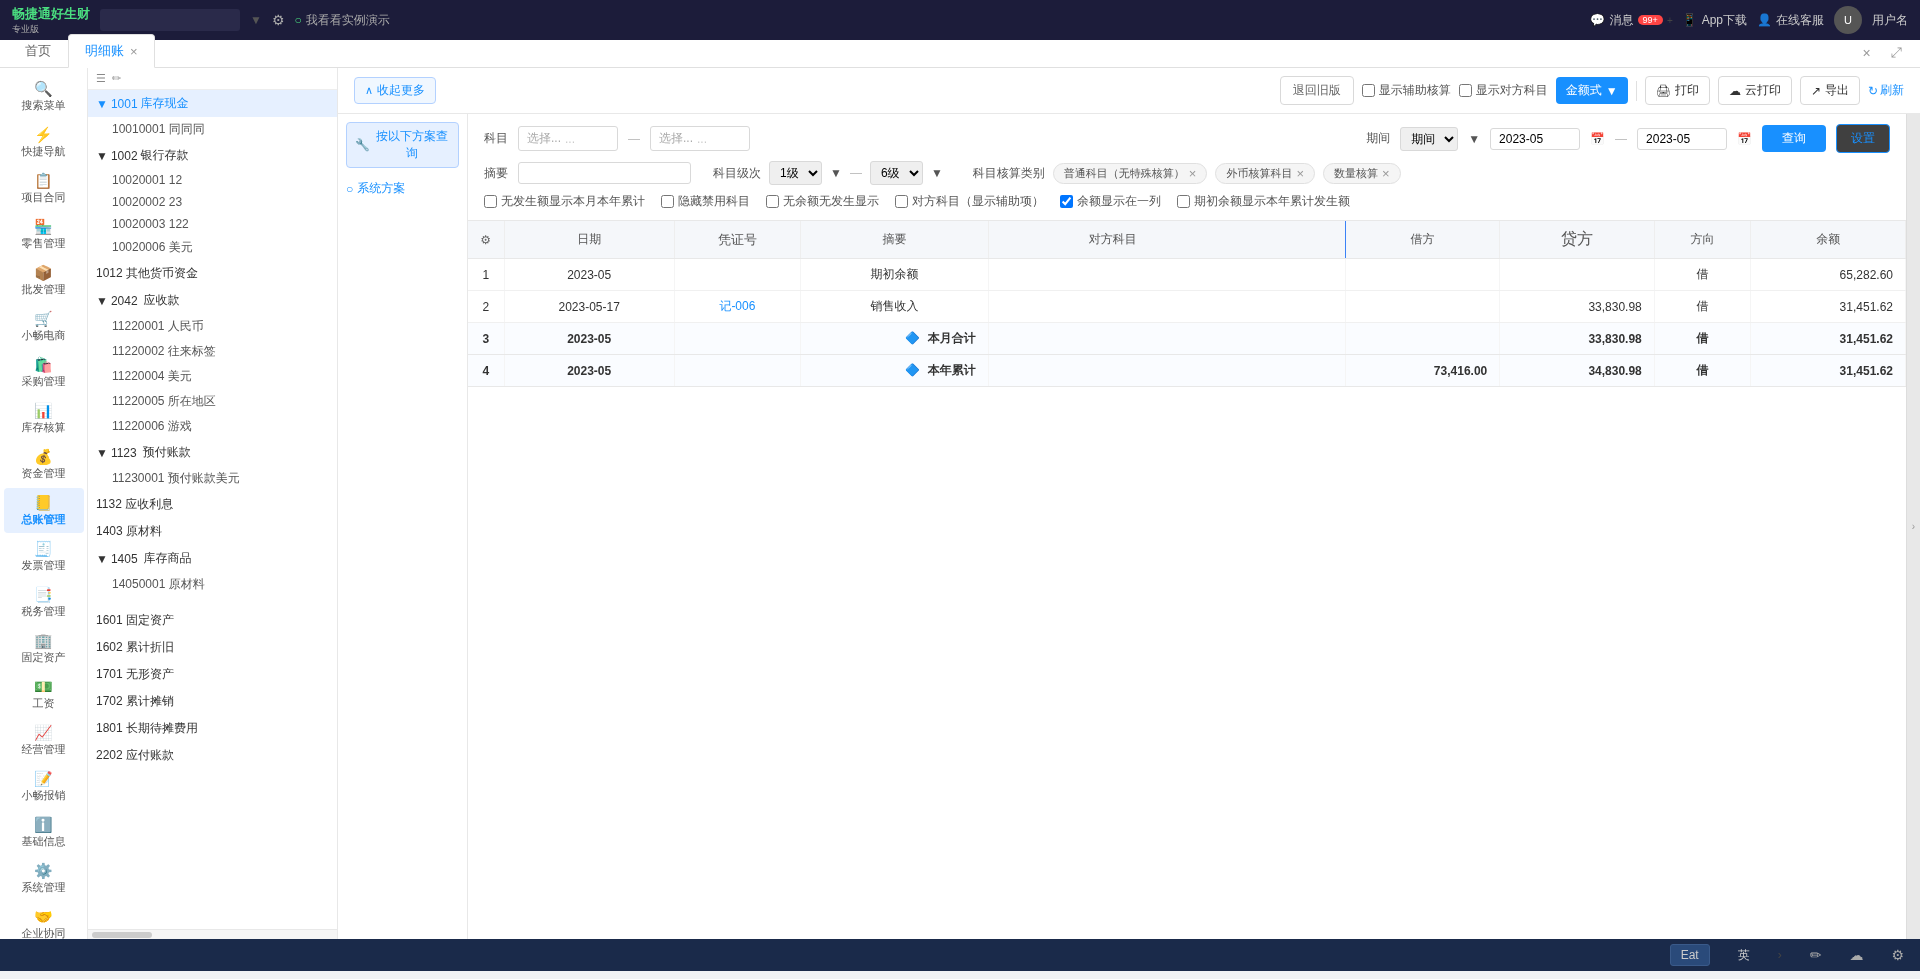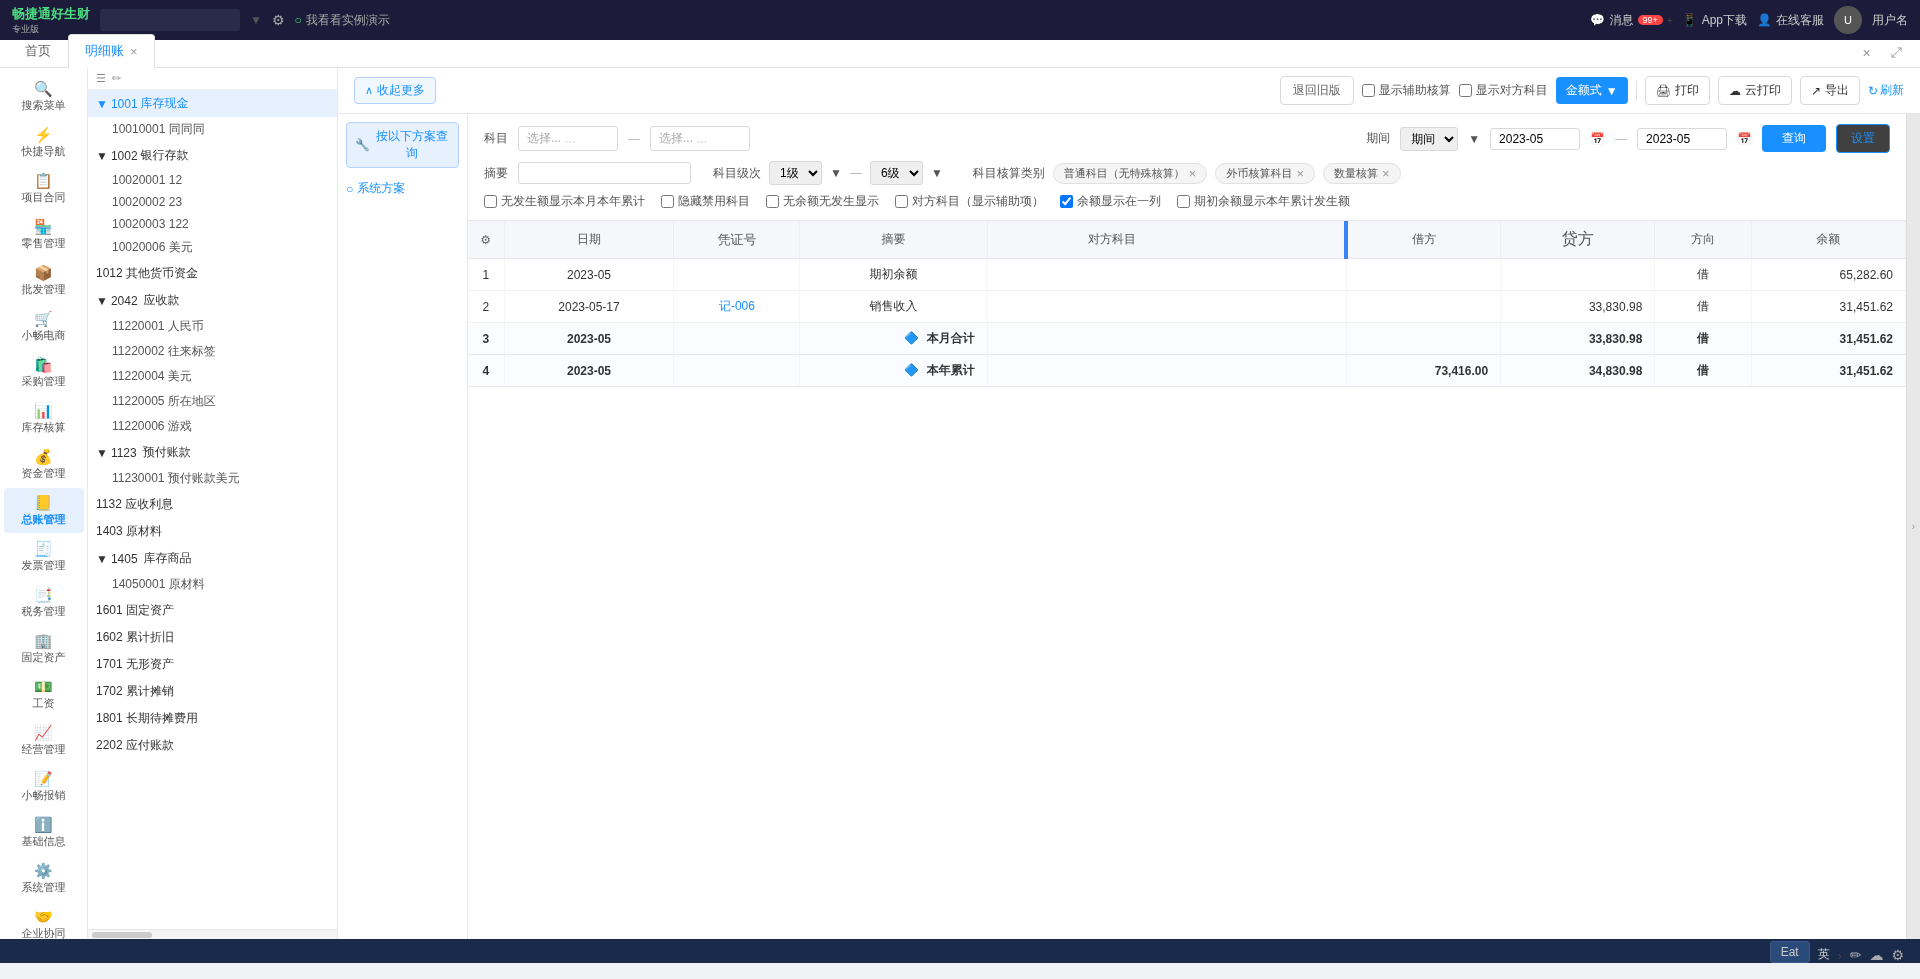--- a/index.html
+++ b/index.html
@@ -244,21 +244,21 @@
         <span>▼</span>
         <span>1405</span>
         <span> </span>
           <span>库存商品</span>
       </div>
       <div style="padding:4px 8px 4px 24px;color:#555;cursor:pointer;">
         <span>14050001</span>
         <span> </span><span>原材料</span>
       </div>
 
-      <div style="padding:5px 8px;color:#333;font-weight:500;cursor:pointer;">
+      <div style="padding:5px 8px;color:#333;font-weight:500;cursor:pointer;margin-top:10px;">
         <span>1601</span>
         <span> </span><span>固定资产</span>
       </div>
 
       <div style="padding:5px 8px;color:#333;font-weight:500;cursor:pointer;">
         <span>1602</span>
         <span> </span><span>累计折旧</span>
       </div>
 
       <div style="padding:5px 8px;color:#333;font-weight:500;cursor:pointer;">
@@ -436,21 +436,21 @@
         <div style="flex:1;overflow:auto;background:#fff;">
           <table style="width:100%;border-collapse:collapse;background:#fff;">
             <thead>
               <tr style="background:#f5f7fa;">
                 <th style="width:36px;padding:8px 6px;text-align:center;font-size:12px;color:#555;font-weight:500;border-bottom:1px solid #e8e8e8;border-right:1px solid #eee;">
                   <span style="color:#666;cursor:pointer;">⚙</span>
                 </th>
                 <th style="padding:8px 12px;text-align:center;font-size:12px;color:#555;font-weight:500;border-bottom:1px solid #e8e8e8;border-right:1px solid #eee;">日期</th>
                 <th style="padding:8px 12px;text-align:center;font-size:13px;color:#555;font-weight:500;border-bottom:1px solid #e8e8e8;border-right:1px solid #eee;">凭证号</th>
                 <th style="padding:8px 12px;text-align:center;font-size:12px;color:#555;font-weight:500;border-bottom:1px solid #e8e8e8;border-right:1px solid #eee;">摘要</th>
-                <th style="padding:8px 120px 8px 12px;text-align:center;font-size:12px;color:#555;font-weight:500;border-bottom:1px solid #e8e8e8;border-right:4px solid #3b82f6;">对方科目</th>
+                <th style="padding:8px 120px 8px 12px;text-align:center;font-size:12px;color:#555;font-weight:500;border-bottom:1px solid #e8e8e8;border-right:1px solid #3b82f6;">对方科目</th>
                 <th style="padding:8px 12px;text-align:center;font-size:12px;color:#555;font-weight:500;border-bottom:1px solid #e8e8e8;border-right:1px solid #eee;">借方</th>
                 <th style="padding:8px 12px;text-align:center;font-size:16px;color:#555;font-weight:500;border-bottom:1px solid #e8e8e8;border-right:1px solid #eee;">贷方</th>
                 <th style="padding:8px 12px;text-align:center;font-size:12px;color:#555;font-weight:500;border-bottom:1px solid #e8e8e8;border-right:1px solid #eee;">方向</th>
                 <th style="padding:8px 12px;text-align:center;font-size:12px;color:#555;font-weight:500;border-bottom:1px solid #e8e8e8;">余额</th>
               </tr>
             </thead>
             <tbody>
 
               <tr>
                 <td style="padding:7px 6px;text-align:center;font-size:12px;border-bottom:1px solid #f0f0f0;border-right:1px solid #f5f5f5;">1</td>
@@ -510,20 +510,20 @@
             </tbody>
           </table>
         </div>
       </div>
 
       <div style="width:14px;background:#e8e8e8;cursor:pointer;display:flex;align-items:center;justify-content:center;color:#999;font-size:10px;border-left:1px solid #ddd;">›</div>
     </div>
   </div>
 </div>
 
-<div style="height:24px;background:#1a2a4a;display:flex;align-items:flex-end;justify-content:flex-end;padding:0 16px;gap:8px;">
+<div style="height:32px;background:#1a2a4a;display:flex;align-items:center;justify-content:flex-end;padding:0 16px;gap:28px;">
   <div style="background:#2a4a7a;color:#ccc;font-size:12px;padding:3px 10px;border-radius:3px;cursor:pointer;border:1px solid #3a5a8a;">Eat</div>
   <div style="color:#ccc;font-size:12px;cursor:pointer;">英</div>
   <span style="color:#444;">›</span>
   <span style="color:#aaa;cursor:pointer;font-size:14px;">✏</span>
   <span style="color:#aaa;cursor:pointer;font-size:14px;">☁</span>
   <span style="color:#aaa;cursor:pointer;font-size:14px;">⚙</span>
 </div>
 
 </body></html>

